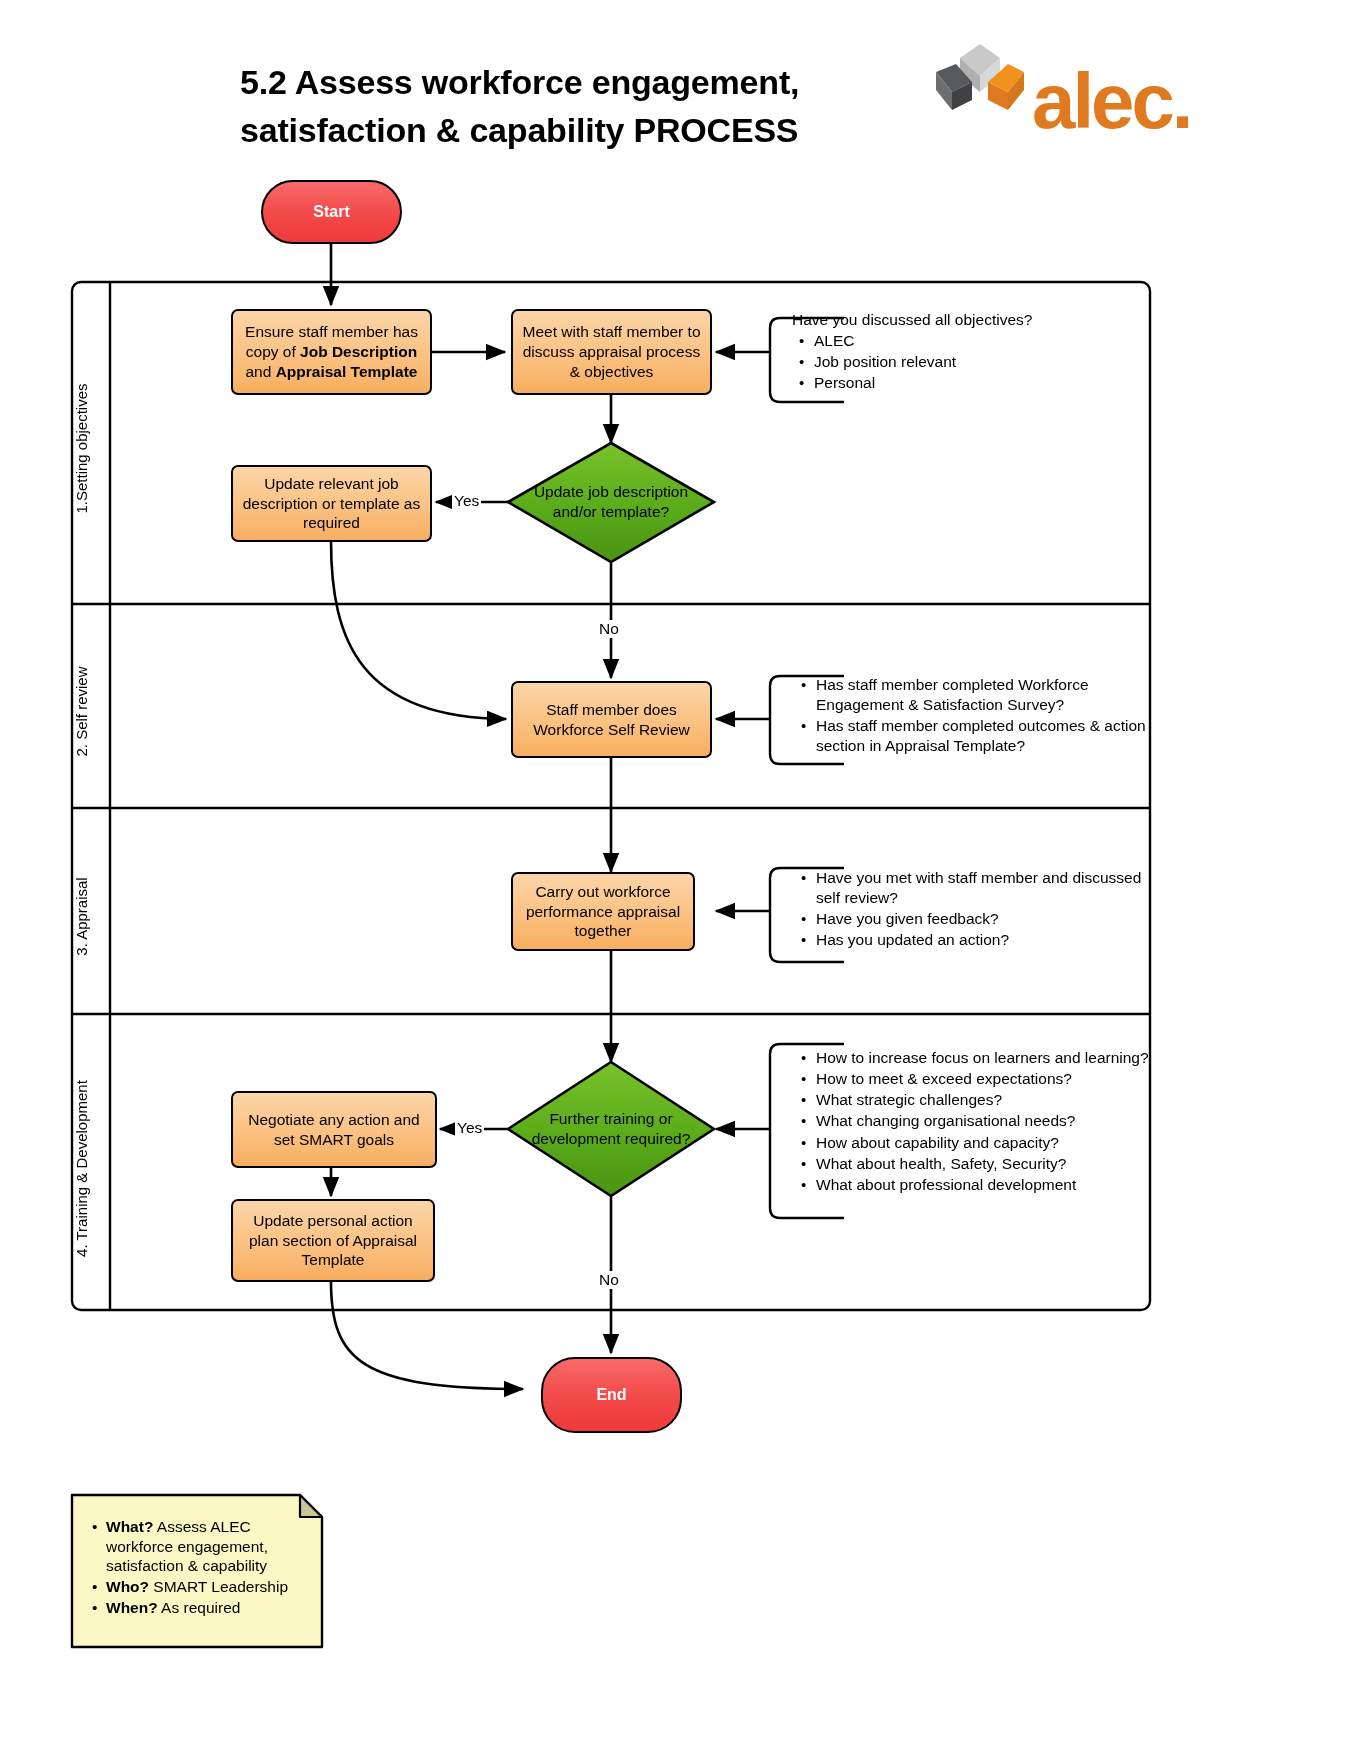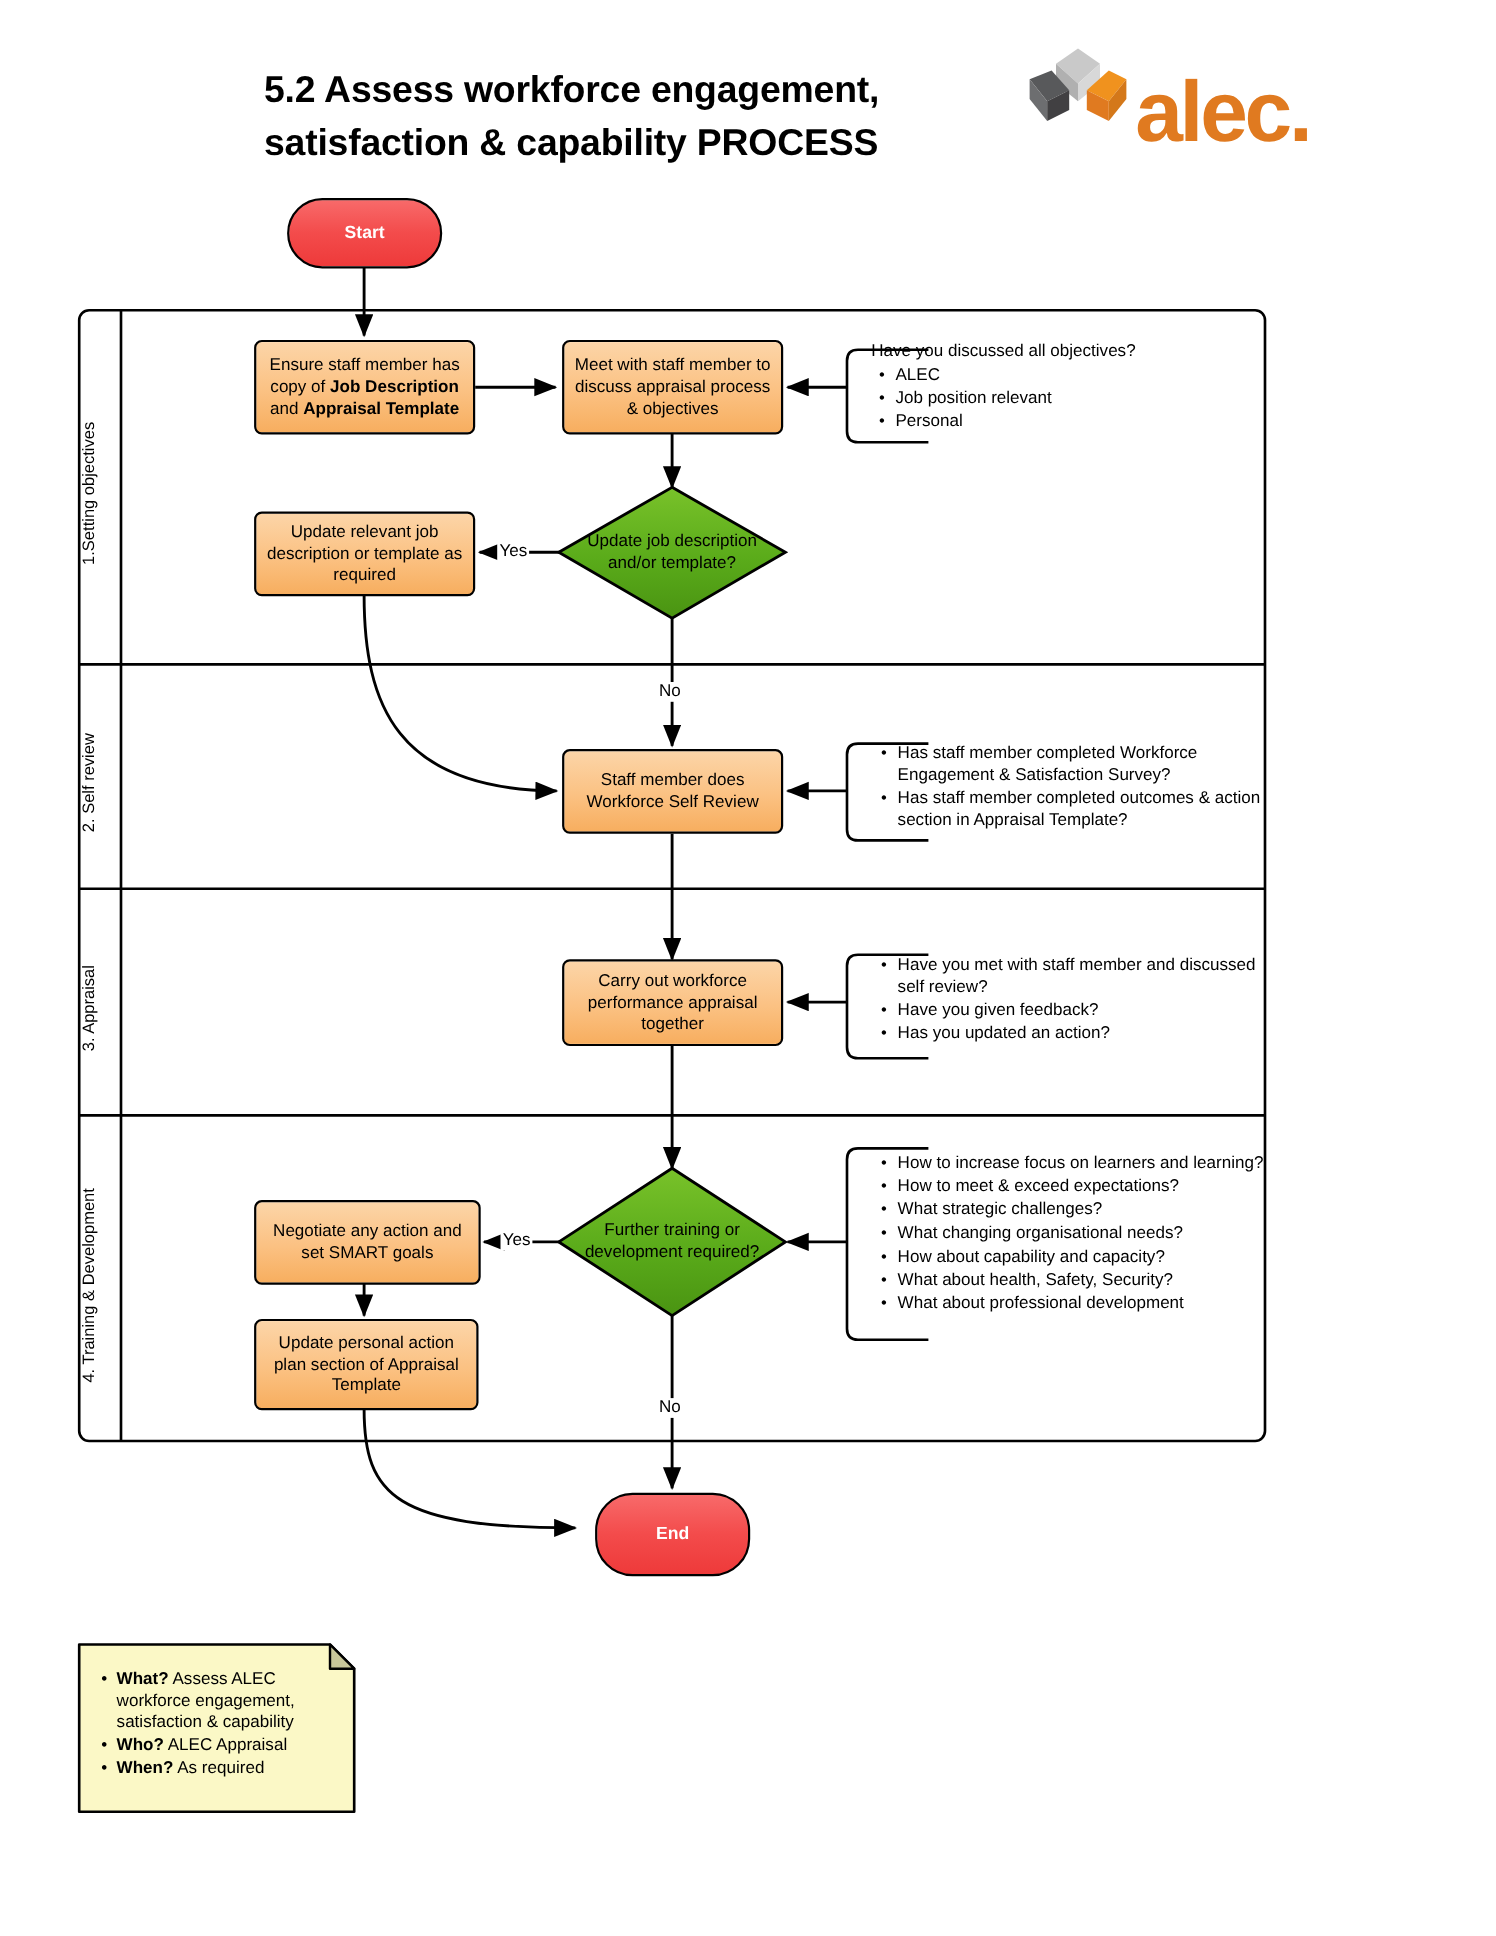--- a/index.html
+++ b/index.html
@@ -203,21 +203,21 @@
       <span>Ensure staff member has copy of </span><b>Job Description</b><span> and </span><b>Appraisal Template</b>
     </span>
   </div>
 
   <div class="node process" style="left:511px;top:309px;width:201px;height:86px;">Meet with staff member to discuss appraisal process &amp; objectives</div>
 
   <div class="node process" style="left:231px;top:465px;width:201px;height:77px;">Update relevant job description or template as required</div>
 
   <div class="node process" style="left:511px;top:681px;width:201px;height:77px;">Staff member does Workforce Self Review</div>
 
-  <div class="node process" style="left:511px;top:872px;width:201px;height:79px;">Carry out workforce performance appraisal together</div>
+  <div class="node process" style="left:511px;top:872px;width:184px;height:79px;">Carry out workforce performance appraisal together</div>
 
   <div class="node process" style="left:231px;top:1091px;width:206px;height:77px;">Negotiate any action and set SMART goals</div>
 
   <div class="node process" style="left:231px;top:1199px;width:204px;height:83px;">Update personal action plan section of Appraisal Template</div>
 
   <div class="decision" style="left:531px;top:453px;width:160px;height:98px;">
     <div class="dtext">Update job description and/or template?</div>
   </div>
 
   <div class="decision" style="left:531px;top:1080px;width:160px;height:98px;">
@@ -270,19 +270,19 @@
         <li>What about health, Safety, Security?</li>
         <li>What about professional development</li>
       </ul>
     </div>
   </div>
 
   <div class="note">
     <div class="ntext">
       <ul>
         <li><b>What?</b><span> Assess ALEC workforce engagement, satisfaction &amp; capability</span></li>
-        <li><b>Who?</b><span> ALEC Appraisal</span></li>
+        <li><b>Who?</b><span> SMART Leadership</span></li>
         <li><b>When?</b><span> As required</span></li>
       </ul>
     </div>
   </div>
 
 </div>
 
 </body></html>

